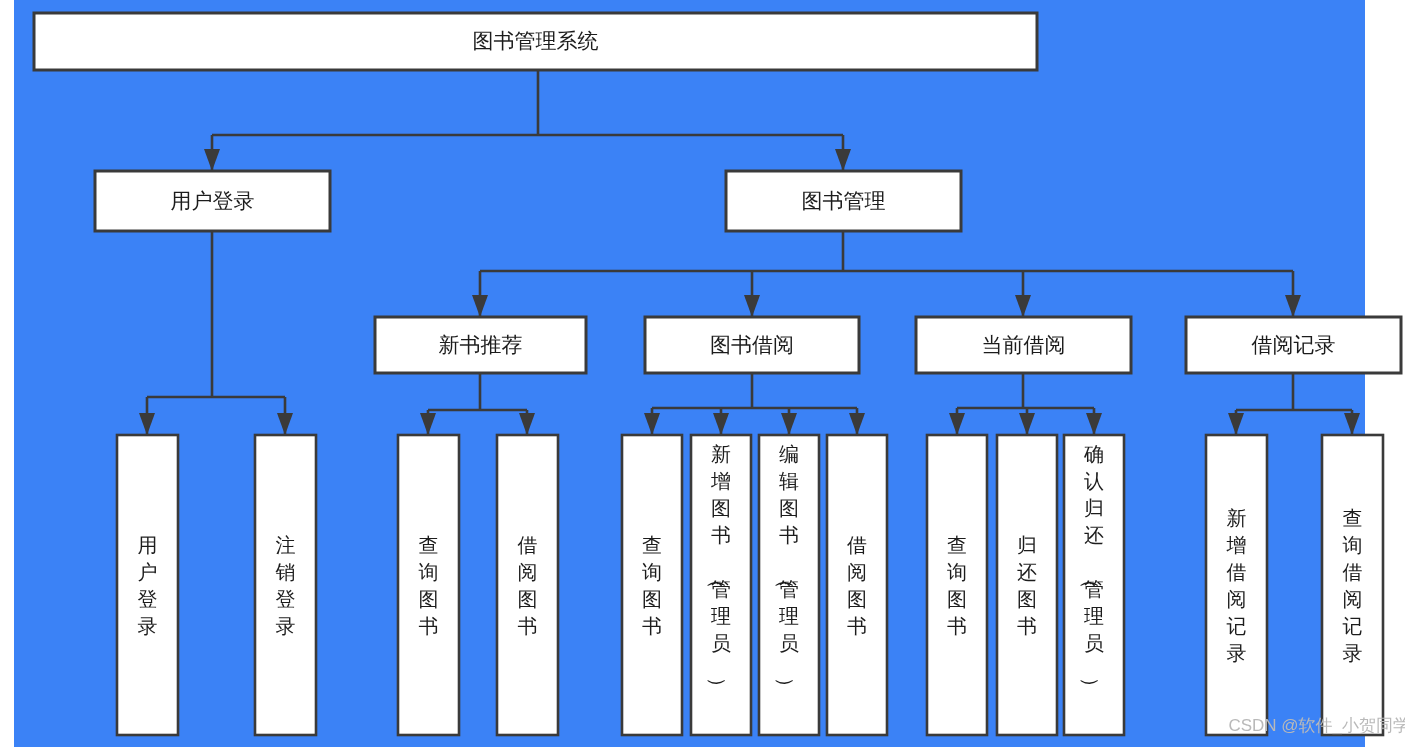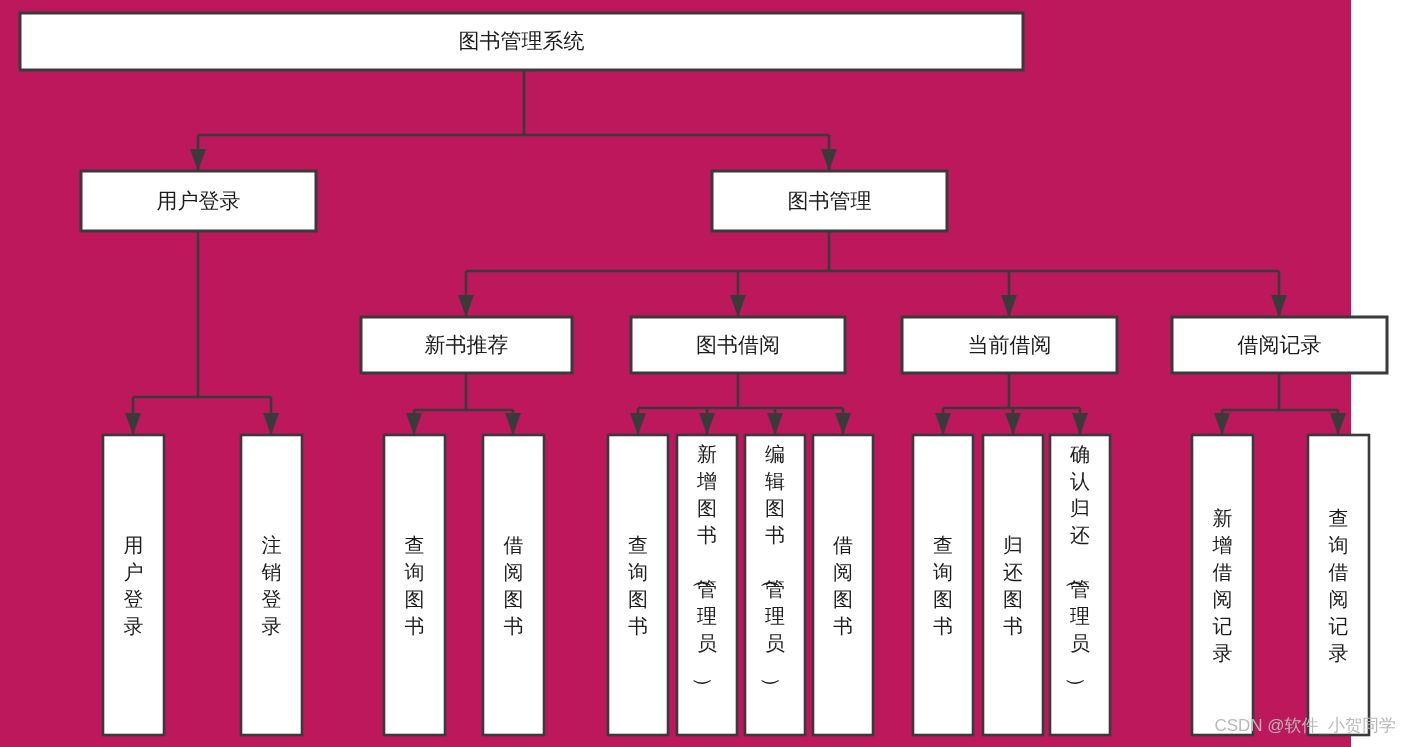--- a/index.html
+++ b/index.html
@@ -11,21 +11,22 @@
   body {
     width: 1405px;
     height: 747px;
     font-family: "Liberation Sans", "DejaVu Sans", sans-serif;
     overflow: hidden;
   }
   #diagram-root {
     position: relative;
     width: 1351px;
     height: 747px;
-    background: #be185d;
+    background: #3b82f6;
+    margin-left: 14px;
   }
   svg#flow-svg {
     position: absolute;
     left: 0;
     top: 0;
     width: 1405px;
     height: 747px;
     display: block;
   }
   .node-box {

